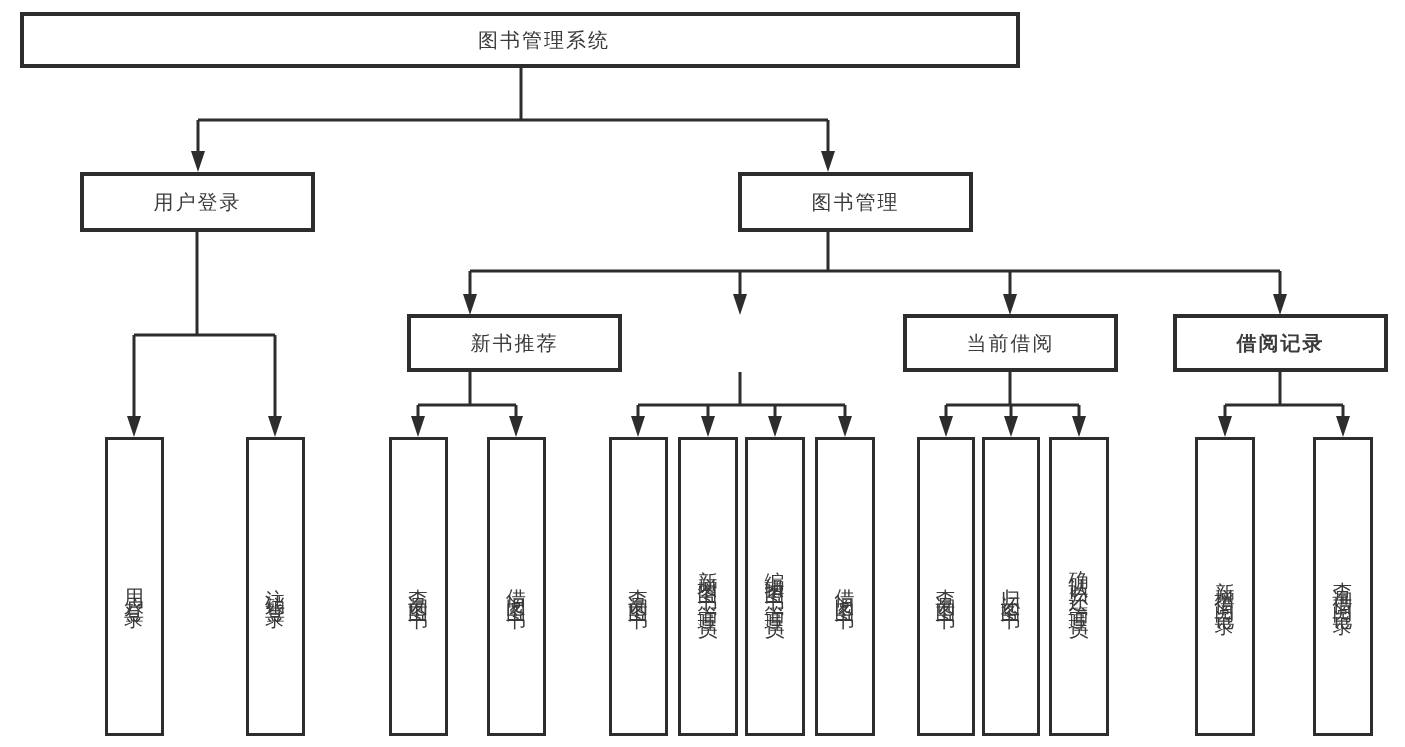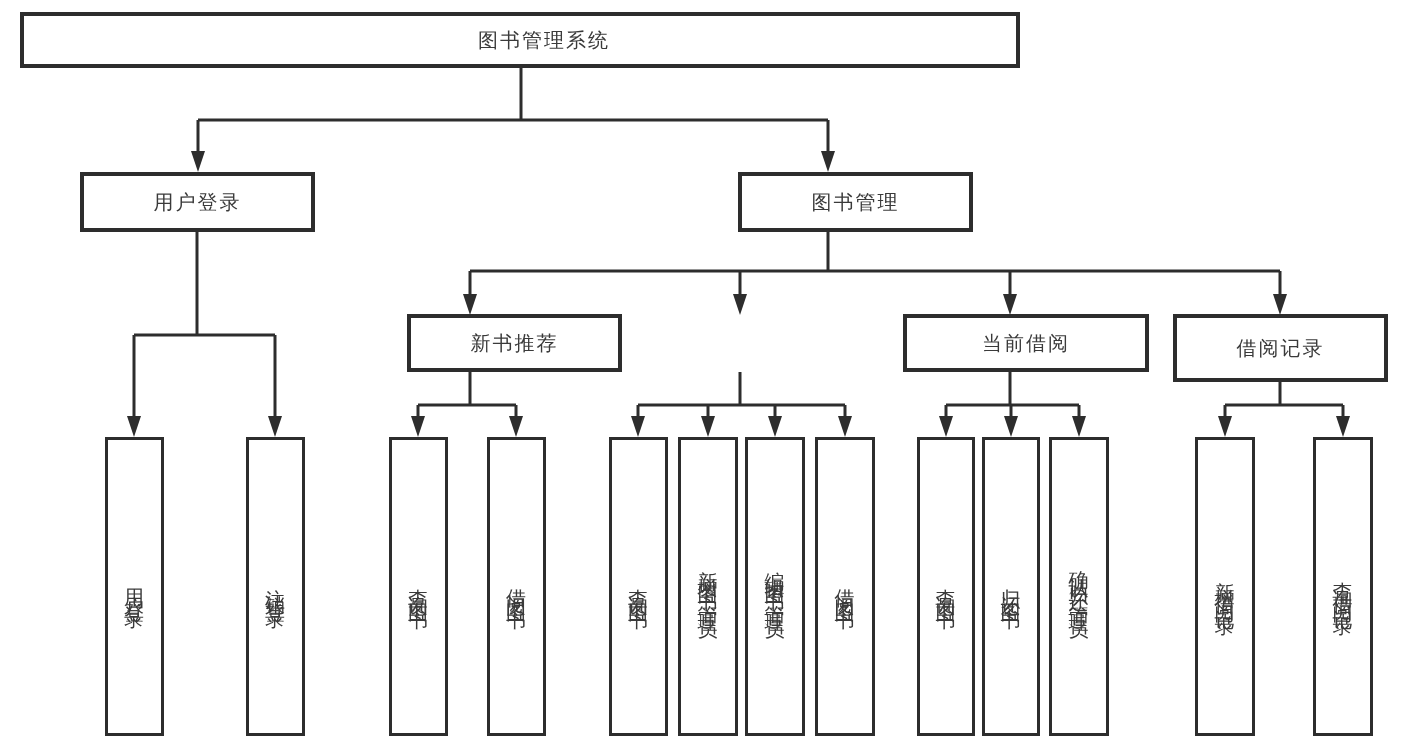--- a/index.html
+++ b/index.html
@@ -125,22 +125,22 @@
       <polygon points="1336,416 1350,416 1343,437"></polygon>
     </g>
   </svg>
 
   <div class="box" style="left:20px; top:12px; width:1000px; height:56px;padding-left:48px;">图书管理系统</div>
 
   <div class="box" style="left:80px; top:172px; width:235px; height:60px;">用户登录</div>
   <div class="box" style="left:710px; top:172px; width:235px; height:60px;margin-left:28px;">图书管理</div>
 
   <div class="box" style="left:363px; top:314px; width:215px; height:58px;margin-left:44px;">新书推荐</div>
-  <div class="box" style="left:903px; top:314px; width:246px; height:58px;">当前借阅</div>
-  <div class="box" style="left:1173px; top:314px; width:215px; height:68px;">借阅记录</div>
+  <div class="box" style="left:903px; top:314px; width:215px; height:58px;">当前借阅</div>
+  <div class="box" style="left:1173px; top:314px; width:215px; height:58px;font-weight:bold;">借阅记录</div>
 
   <div class="box leaf" style="left:105px; top:437px; width:59px; height:299px;">用户登录</div>
   <div class="box leaf" style="left:246px; top:437px; width:59px; height:299px;">注销登录</div>
 
   <div class="box leaf" style="left:389px; top:437px; width:59px; height:299px;">查询图书</div>
   <div class="box leaf" style="left:487px; top:437px; width:59px; height:299px;">借阅图书</div>
 
   <div class="box leaf" style="left:609px; top:437px; width:59px; height:299px;">查询图书</div>
   <div class="box leaf" style="left:678px; top:437px; width:60px; height:299px;">新增图书（管理员）</div>
   <div class="box leaf" style="left:745px; top:437px; width:60px; height:299px;">编辑图书（管理员）</div>

